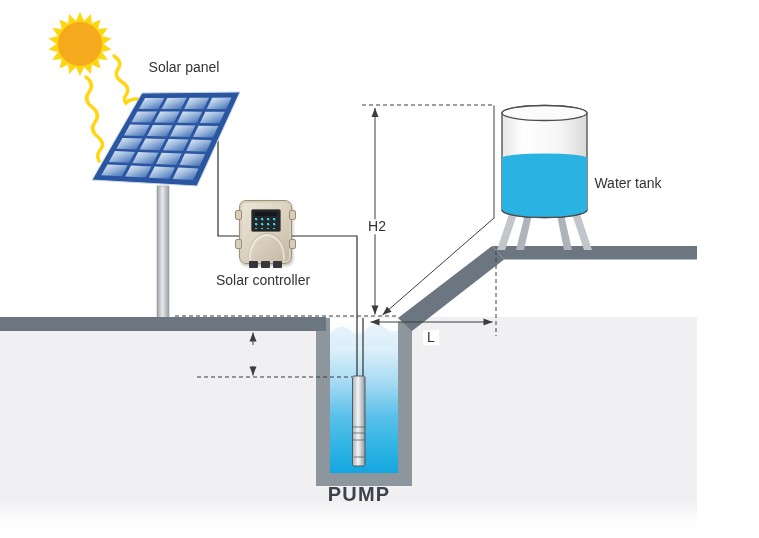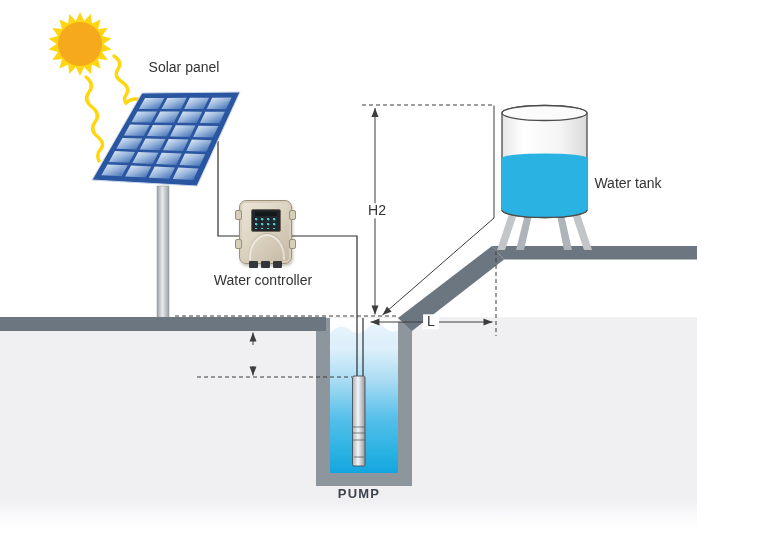--- a/index.html
+++ b/index.html
@@ -5,22 +5,22 @@
   html,body{margin:0;padding:0;background:#fff;}
   #stage{
     position:relative;width:697px;height:538px;background:#fff;overflow:hidden;
     font-family:"Liberation Sans", sans-serif;
   }
   #scene{position:absolute;left:0;top:0;}
   .lbl{
     position:absolute;transform:translate(-50%,-50%);
     font-size:14px;color:var(--text,#333);white-space:nowrap;line-height:1.1;
   }
-  .lbl.on-line{background:#fff;padding:0 4px;}
-  .lbl.bold{font-weight:bold;color:var(--pump-text,#3d424d);letter-spacing:1.2px;font-size:13px;}
+  .lbl.on-line{background:#fff;padding:0 4px;margin-top:16px;}
+  .lbl.bold{font-weight:bold;color:var(--pump-text,#3d424d);letter-spacing:1.2px;font-size:20px;}
   
   #controller{
     position:absolute;left:239px;top:200px;width:51px;height:62px;
     background:linear-gradient(135deg,#ece6da 0%,#ddd4c2 45%,#c3b8a2 100%);
     border:1px solid #9d917c;border-radius:7px;
     box-shadow:inset 0 0 0 2px #d8cfbc, 1px 2px 3px rgba(90,80,60,.35);
   }
   .ctrl-screen{
     position:absolute;left:11px;top:8px;width:28px;height:21px;
     background:#23272b;border:1px solid #6d675c;border-radius:2px;
@@ -204,18 +204,18 @@
     <div class="nub nl1"></div>
     <div class="nub nl2"></div>
     <div class="nub nr1"></div>
     <div class="nub nr2"></div>
     <div class="conn c1"></div>
     <div class="conn c2"></div>
     <div class="conn c3"></div>
   </div>
 
   <div class="lbl" style="left:184px;top:68px">Solar panel</div>
-  <div class="lbl" style="left:263px;top:281px">Water controller</div>
+  <div class="lbl" style="left:263px;top:281px">Solar controller</div>
   <div class="lbl" style="left:628px;top:184px">Water tank</div>
   <div class="lbl on-line" style="left:377px;top:211px">H2</div>
   <div class="lbl on-line" style="left:431px;top:322px">L</div>
   <div class="lbl bold" style="left:359px;top:494px">PUMP</div>
 </div>
 
 </body></html>

